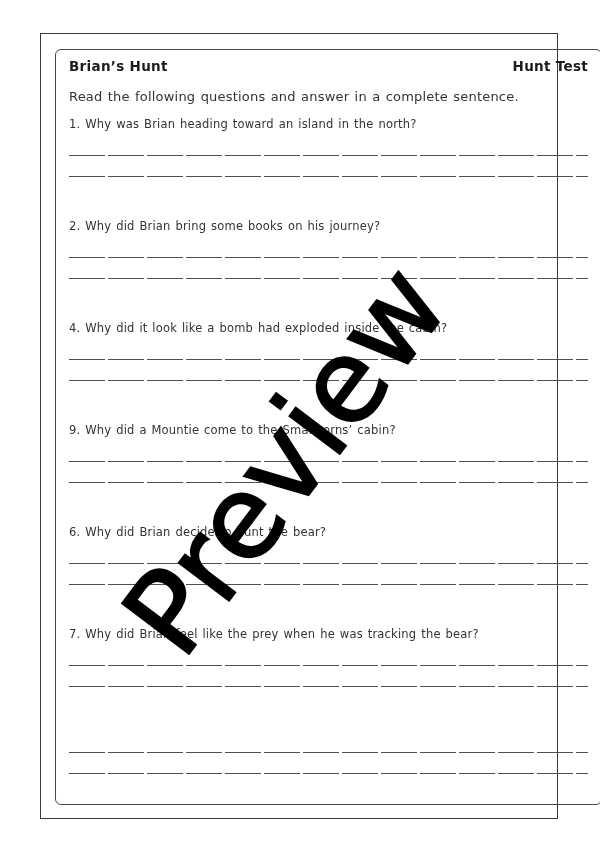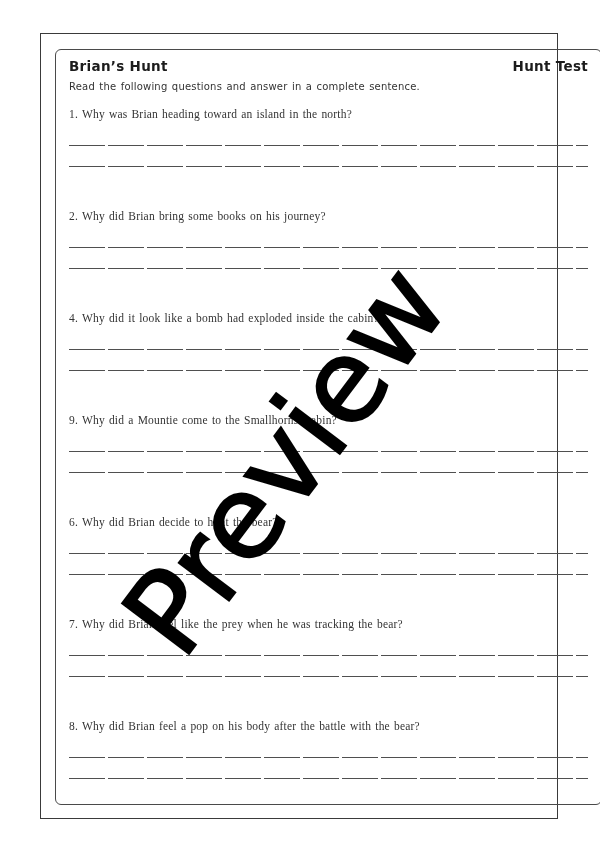--- a/index.html
+++ b/index.html
@@ -46,41 +46,40 @@
   }
   .sheet-header .title,
   .sheet-header .test-label {
     font-size: 13.5px;
     font-weight: bold;
     color: #1c1c1c;
     letter-spacing: 0.3px;
     line-height: 16px;
   }
   .instruction {
-    margin: 5px 0 0 0;
-    font-size: 10px;
+    margin: 15px 0 0 0;
+    font-size: 13px;
     color: #333333;
     line-height: 15px;
     letter-spacing: 0.2px;
     word-spacing: 1px;
   }
   .question-block {
     margin-top: 42px;
   }
   .question-block.first {
     margin-top: 13px;
   }
   .q-text {
     margin: 0;
     font-size: 11.5px;
     color: #333333;
     line-height: 15px;
     letter-spacing: 0.2px;
     word-spacing: 1px;
-    font-family: Liberation Serif, serif;
   }
   
   .answer-line {
     height: 24px;
     background-image: repeating-linear-gradient(to right,
       #4f4f4f 0px, #4f4f4f 36px,
       rgba(0,0,0,0) 36px, rgba(0,0,0,0) 39px);
     background-size: 100% 1.3px;
     background-position: left bottom;
     background-repeat: no-repeat;
@@ -154,21 +153,20 @@
       <div class="answer-line"></div>
     </div>
 
     <div class="question-block">
       <p class="q-text">7. Why did Brian feel like the prey when he was tracking the bear?</p>
       <div class="answer-line"></div>
       <div class="answer-line"></div>
     </div>
 
     <div class="question-block">
-      <p class="q-text">8. Why did Brian feel a pop on his body after the battle with the bear?</p>
       <div class="answer-line"></div>
       <div class="answer-line"></div>
     </div>
 
   </div>
 
   <div class="watermark">Preview</div>
 
 </div>
 

